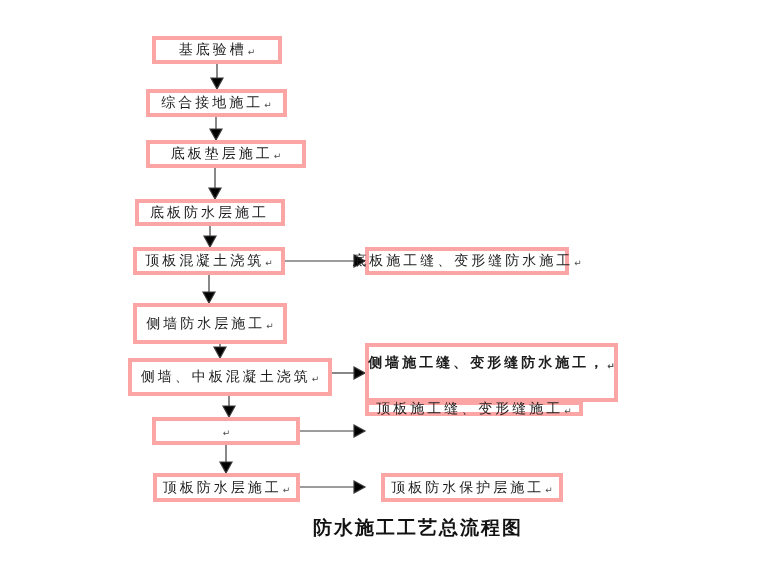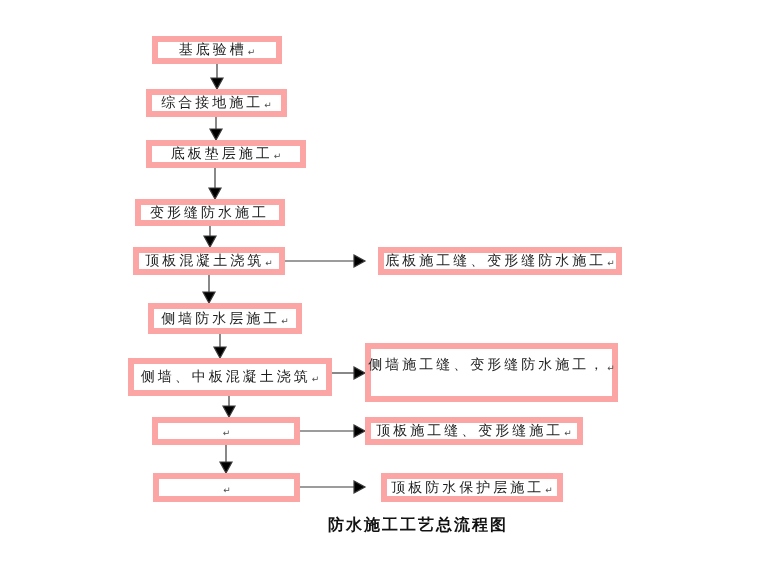--- a/index.html
+++ b/index.html
@@ -3,37 +3,37 @@
 <meta charset="utf-8">
 <style>
   html,body{margin:0;padding:0;background:#ffffff;}
   .canvas{
     position:relative;width:760px;height:567px;background:#ffffff;overflow:hidden;
     font-family:"Liberation Serif","DejaVu Serif",serif;
   }
   .arrows{position:absolute;left:0;top:0;width:760px;height:567px;pointer-events:none;}
   .box{
     position:absolute;box-sizing:border-box;background:#ffffff;
-    border:6px solid #fca5a5;
+    border:4px solid #fca5a5;
     display:flex;align-items:center;justify-content:center;
     font-size:14px;letter-spacing:3px;color:#1c1c1c;white-space:nowrap;
   }
   .box .mark{
     font-family:"DejaVu Sans",sans-serif;
     font-size:9px;letter-spacing:0;color:#4d4d4d;
     position:relative;top:2px;margin-left:1px;
   }
   .box.two-line{
     flex-direction:column;justify-content:flex-start;align-items:center;
-    padding-top:4px;line-height:23px;
+    padding-top:4px;line-height:23px;font-weight:bold;
   }
   .box .line{display:block;}
   .title{
     position:absolute;left:418px;top:515px;transform:translateX(-50%);
-    font-size:16px;font-weight:bold;letter-spacing:2px;color:#121212;white-space:nowrap;
+    font-size:19px;font-weight:bold;letter-spacing:2px;color:#121212;white-space:nowrap;
   }
 </style>
 </head>
 <body>
 
 <div class="canvas">
 
   <svg class="arrows" viewBox="0 0 760 567" xmlns="http://www.w3.org/2000/svg">
     <g stroke="#3a3a3a" stroke-width="1.2" fill="#000000">
 
@@ -74,57 +74,58 @@
     <span>综合接地施工</span>
       <span class="mark">↵</span>
   </div>
 
   <div class="box" style="left:146px;top:140px;width:160px;height:28px">
     <span>底板垫层施工</span>
       <span class="mark">↵</span>
   </div>
 
   <div class="box" style="left:135px;top:199px;width:150px;height:27px">
-    <span>变形缝防水施工</span>
+    <span>底板防水层施工</span>
       <span class="mark"></span>
   </div>
 
   <div class="box" style="left:133px;top:247px;width:152px;height:28px">
     <span>顶板混凝土浇筑</span>
       <span class="mark">↵</span>
   </div>
 
-  <div class="box" style="left:148px;top:303px;width:154px;height:31px">
+  <div class="box" style="left:133px;top:303px;width:154px;height:41px">
     <span>侧墙防水层施工</span>
       <span class="mark">↵</span>
   </div>
 
   <div class="box" style="left:128px;top:358px;width:204px;height:38px">
     <span>侧墙、中板混凝土浇筑</span>
       <span class="mark">↵</span>
   </div>
 
   <div class="box" style="left:152px;top:417px;width:148px;height:28px">
       <span class="mark">↵</span>
   </div>
 
   <div class="box" style="left:153px;top:473px;width:147px;height:29px">
+    <span>顶板防水层施工</span>
       <span class="mark">↵</span>
   </div>
 
-  <div class="box" style="left:378px;top:247px;width:244px;height:28px">
+  <div class="box" style="left:365px;top:247px;width:204px;height:28px">
     <span>底板施工缝、变形缝防水施工</span>
       <span class="mark">↵</span>
   </div>
 
   <div class="box two-line" style="left:365px;top:343px;width:253px;height:59px">
     <span class="line"><span>侧墙施工缝、变形缝防水施工，</span><span class="mark">↵</span></span>
   </div>
 
-  <div class="box" style="left:365px;top:417px;width:218px;height:28px">
+  <div class="box" style="left:365px;top:401px;width:218px;height:15px">
     <span>顶板施工缝、变形缝施工</span>
       <span class="mark">↵</span>
   </div>
 
   <div class="box" style="left:381px;top:473px;width:182px;height:29px">
     <span>顶板防水保护层施工</span>
       <span class="mark">↵</span>
   </div>
 
   <div class="title">防水施工工艺总流程图</div>

